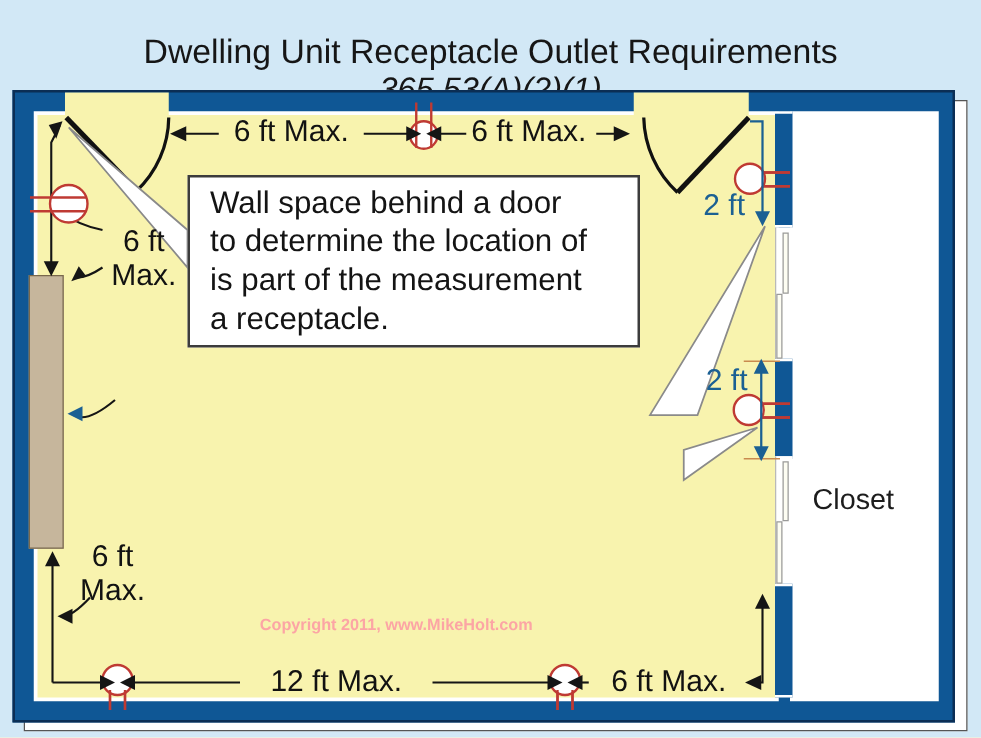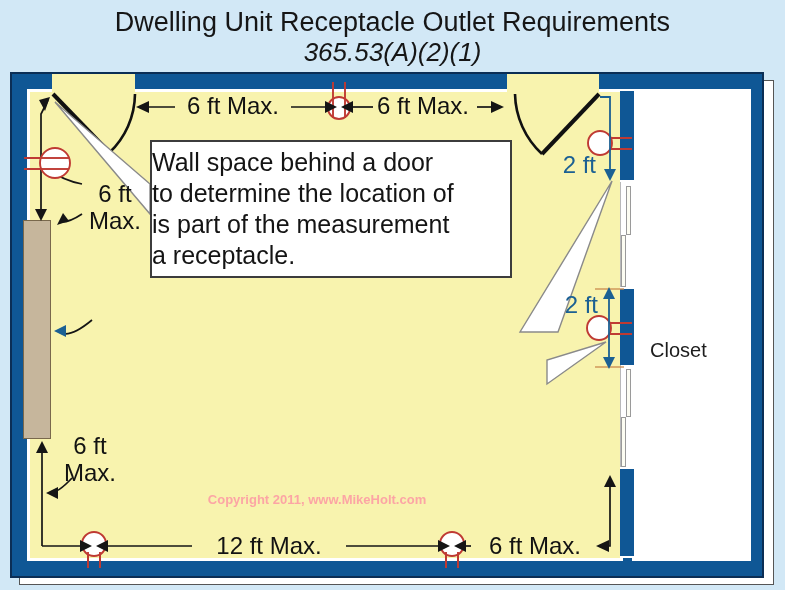--- a/index.html
+++ b/index.html
@@ -3,44 +3,44 @@
 <meta charset="utf-8">
 <style>
   html,body{margin:0;padding:0;}
   .stage{
     position:relative;width:785px;height:590px;overflow:hidden;
     background:#d2e8f6;
     font-family:"Liberation Sans", sans-serif;
     color:#111;
   }
   .title{position:absolute;left:0;top:8px;width:785px;text-align:center;line-height:1.1;}
-  .title .t1{font-size:27px;color:#161616;}
+  .title .t1{font-size:27px;color:#161616;margin-top:19px;}
   .title .t2{font-size:26px;font-style:italic;color:#161616;}
 
   .shadow{position:absolute;left:19px;top:80px;width:753px;height:503px;background:#fff;border:1px solid #555;}
   .diagram{position:absolute;left:10px;top:72px;width:754px;height:506px;background:#0f5795;border:2px solid #0b2e55;box-sizing:border-box;}
   .abs{position:absolute;}
   .floor-outline{left:15px;top:15px;width:596px;height:472px;background:#fff;}
   .floor{left:18px;top:18px;width:590px;height:466px;background:#f8f3ae;}
   .closet-int{left:620px;top:15px;width:119px;height:472px;background:#fff;}
   .innerwall{left:608px;width:14px;background:#0f5795;border-top:2px solid #fff;border-bottom:2px solid #fff;box-sizing:border-box;}
   .openstrip{left:608px;width:14px;background:#fff;border-left:1px solid #b9b9b9;box-sizing:border-box;}
   .leaf{position:absolute;width:5px;background:#fdfdf2;border:1px solid #9a9a9a;box-sizing:border-box;}
   .dooropen{top:0;height:18px;background:#f8f3ae;}
   .cabinet{left:11px;top:146px;width:28px;height:219px;background:#c6b69c;border:1px solid #79684c;box-sizing:border-box;}
 
   svg.overlay{position:absolute;left:0;top:0;width:754px;height:506px;pointer-events:none;}
 
   .lbl{position:absolute;white-space:nowrap;}
   .dim{font-size:24px;color:#121212;text-align:center;}
   .dim2{width:120px;line-height:27px;}
   .blue{color:#1b6093;}
-  .callout{position:absolute;background:#fff;border:2px solid #3c3c3c;padding:5px 0;font-size:25px;line-height:31px;color:#141414;box-sizing:border-box;}
+  .callout{position:absolute;background:#fff;border:2px solid #3c3c3c;padding:5px 16px;font-size:25px;line-height:31px;color:#141414;box-sizing:border-box;}
   .fixedcab{font-size:26px;color:#1b6093;}
-  .closetlbl{font-size:20px;color:#1d1d1d;}
+  .closetlbl{font-size:23px;color:#1d1d1d;margin-top:47px;}
   .copyright{font-size:13px;font-weight:bold;color:#fca5a5;text-align:center;}
 </style>
 </head>
 <body>
 
 <div class="stage">
 
   <div class="title">
     <div class="t1">Dwelling Unit Receptacle Outlet Requirements</div>
     <div class="t2">365.53(A)(2)(1)</div>

